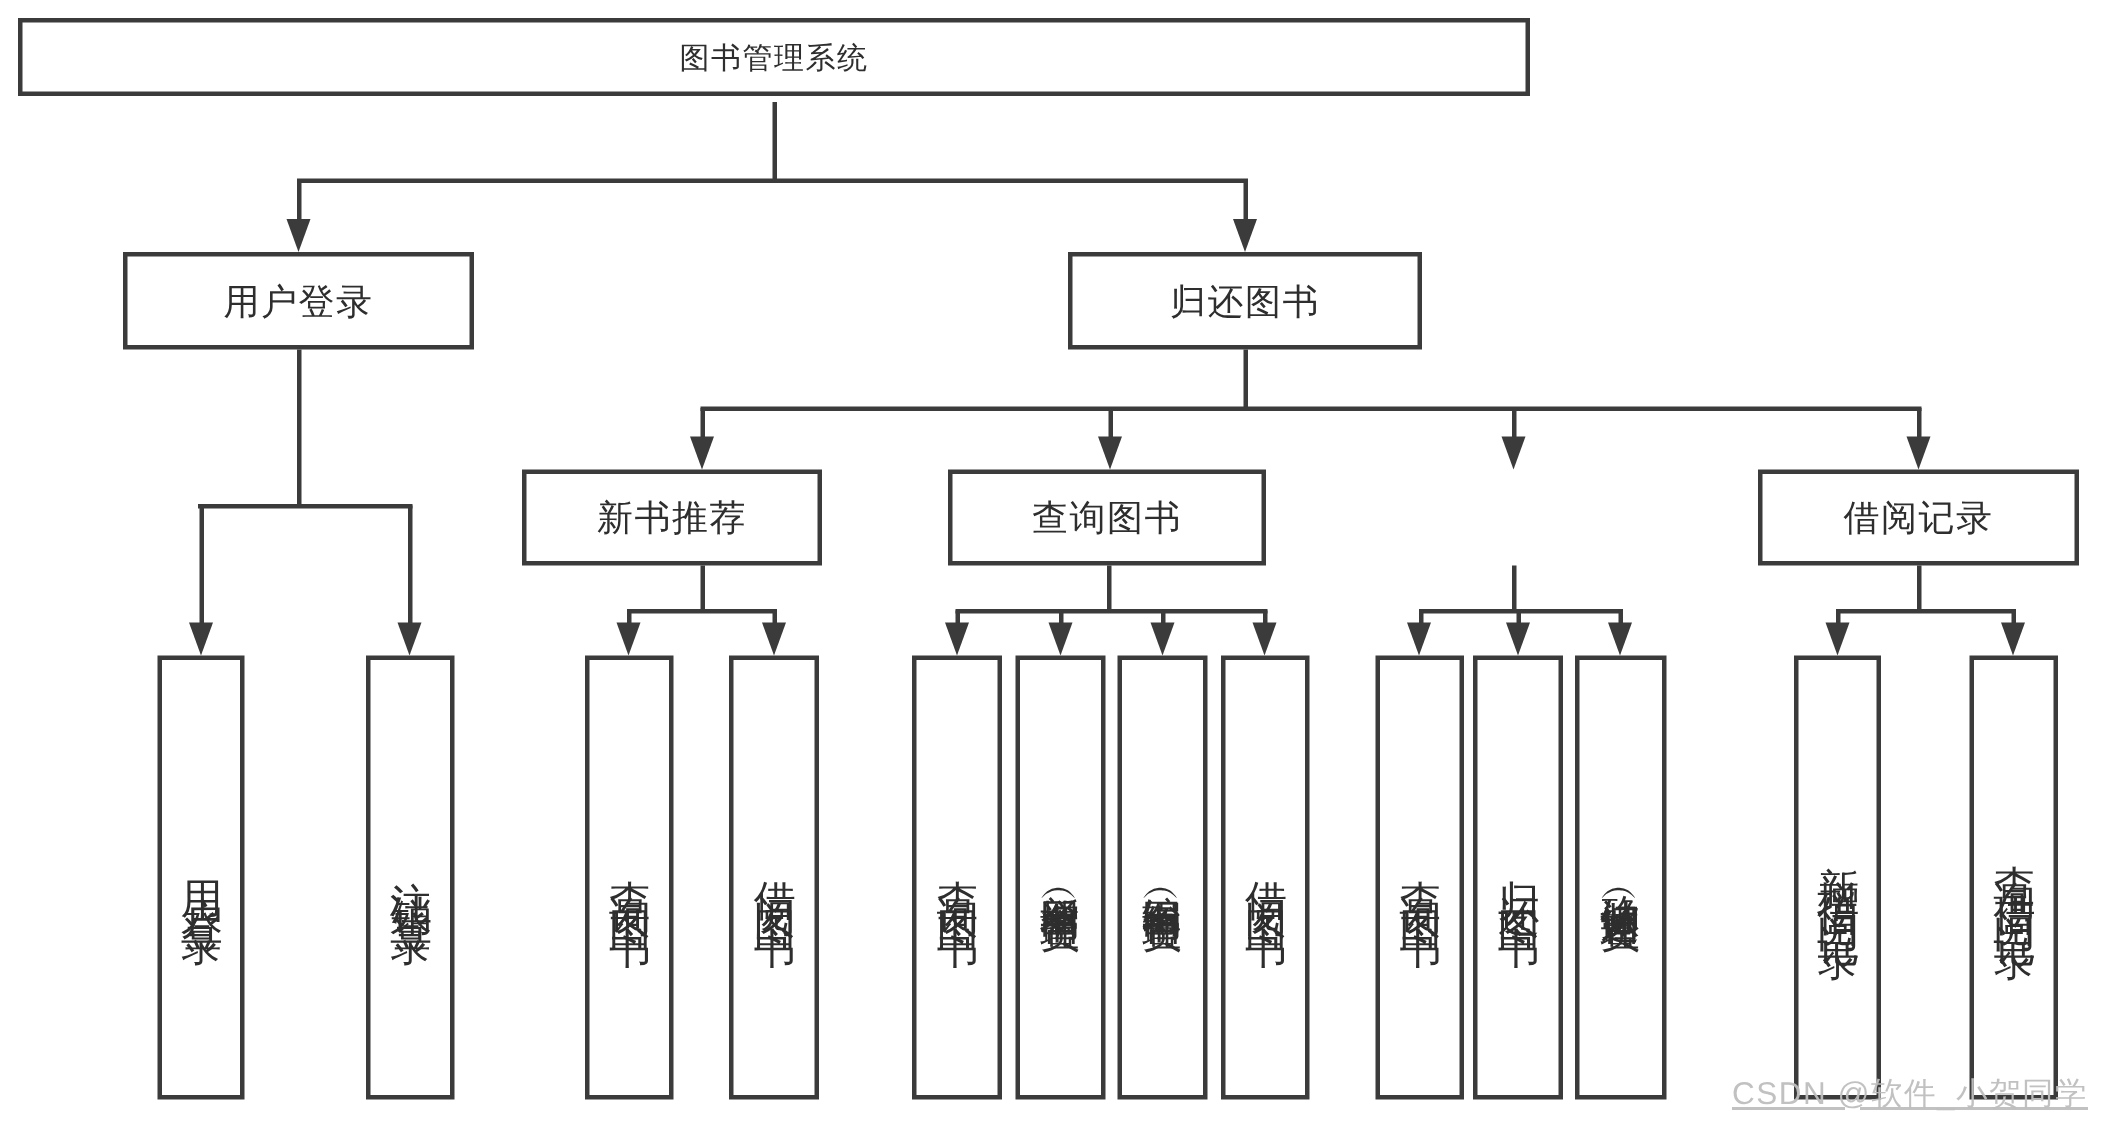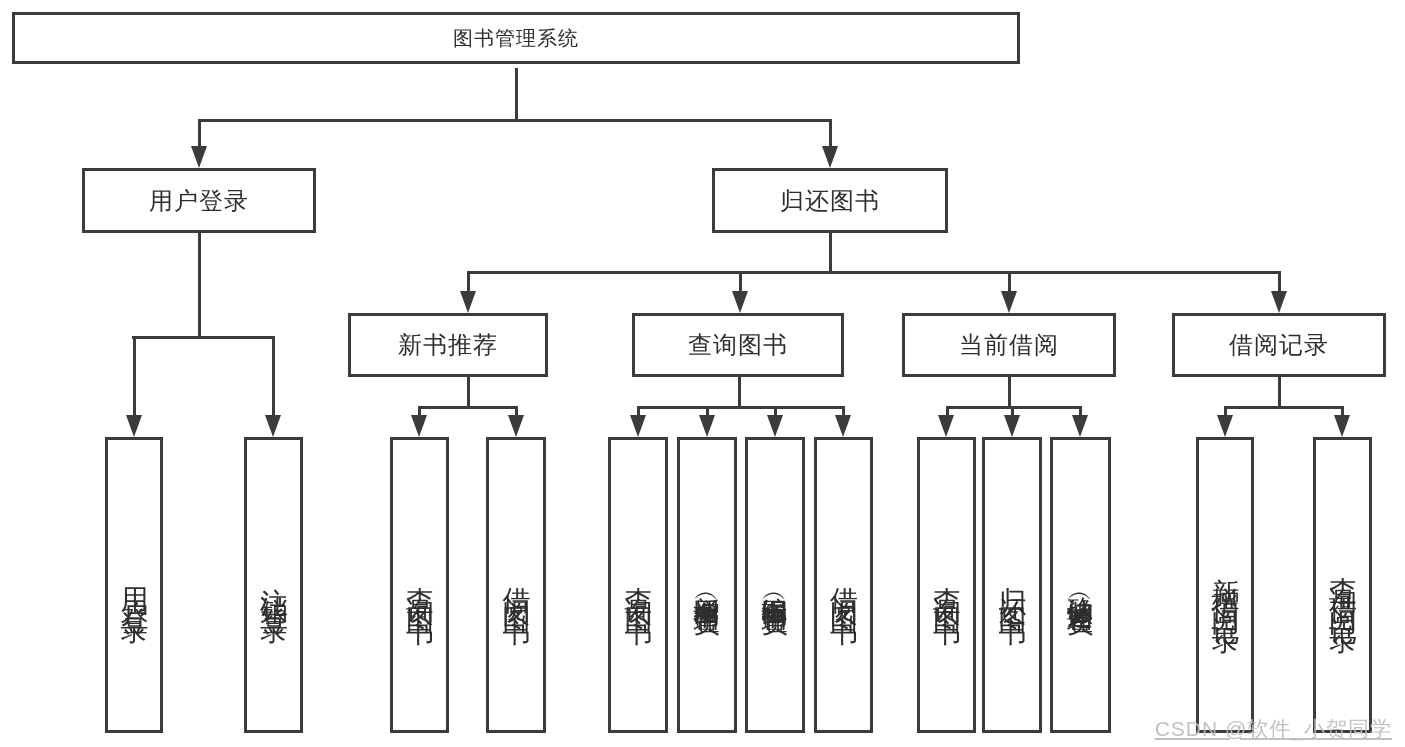--- a/index.html
+++ b/index.html
@@ -59,23 +59,20 @@
   </div>
   <div class="box lvl" style="left:712px; top:168px; width:236px; height:65px;">
     <span>归还图书</span>
   </div>
 
   <div class="box lvl" style="left:348px; top:313px; width:200px; height:64px;">
     <span>新书推荐</span>
   </div>
   <div class="box lvl" style="left:632px; top:313px; width:212px; height:64px;">
     <span>查询图书</span>
-  </div>
-  <div class="box lvl" style="left:902px; top:313px; width:214px; height:64px;">
-    <span>当前借阅</span>
   </div>
   <div class="box lvl" style="left:1172px; top:313px; width:214px; height:64px;">
     <span>借阅记录</span>
   </div>
 
   <div class="leaf" style="left:105px; top:437px; width:58px; height:296px;">
     <span>用户登录</span>
   </div>
   <div class="leaf" style="left:244px; top:437px; width:59px; height:296px;">
     <span>注销登录</span>

